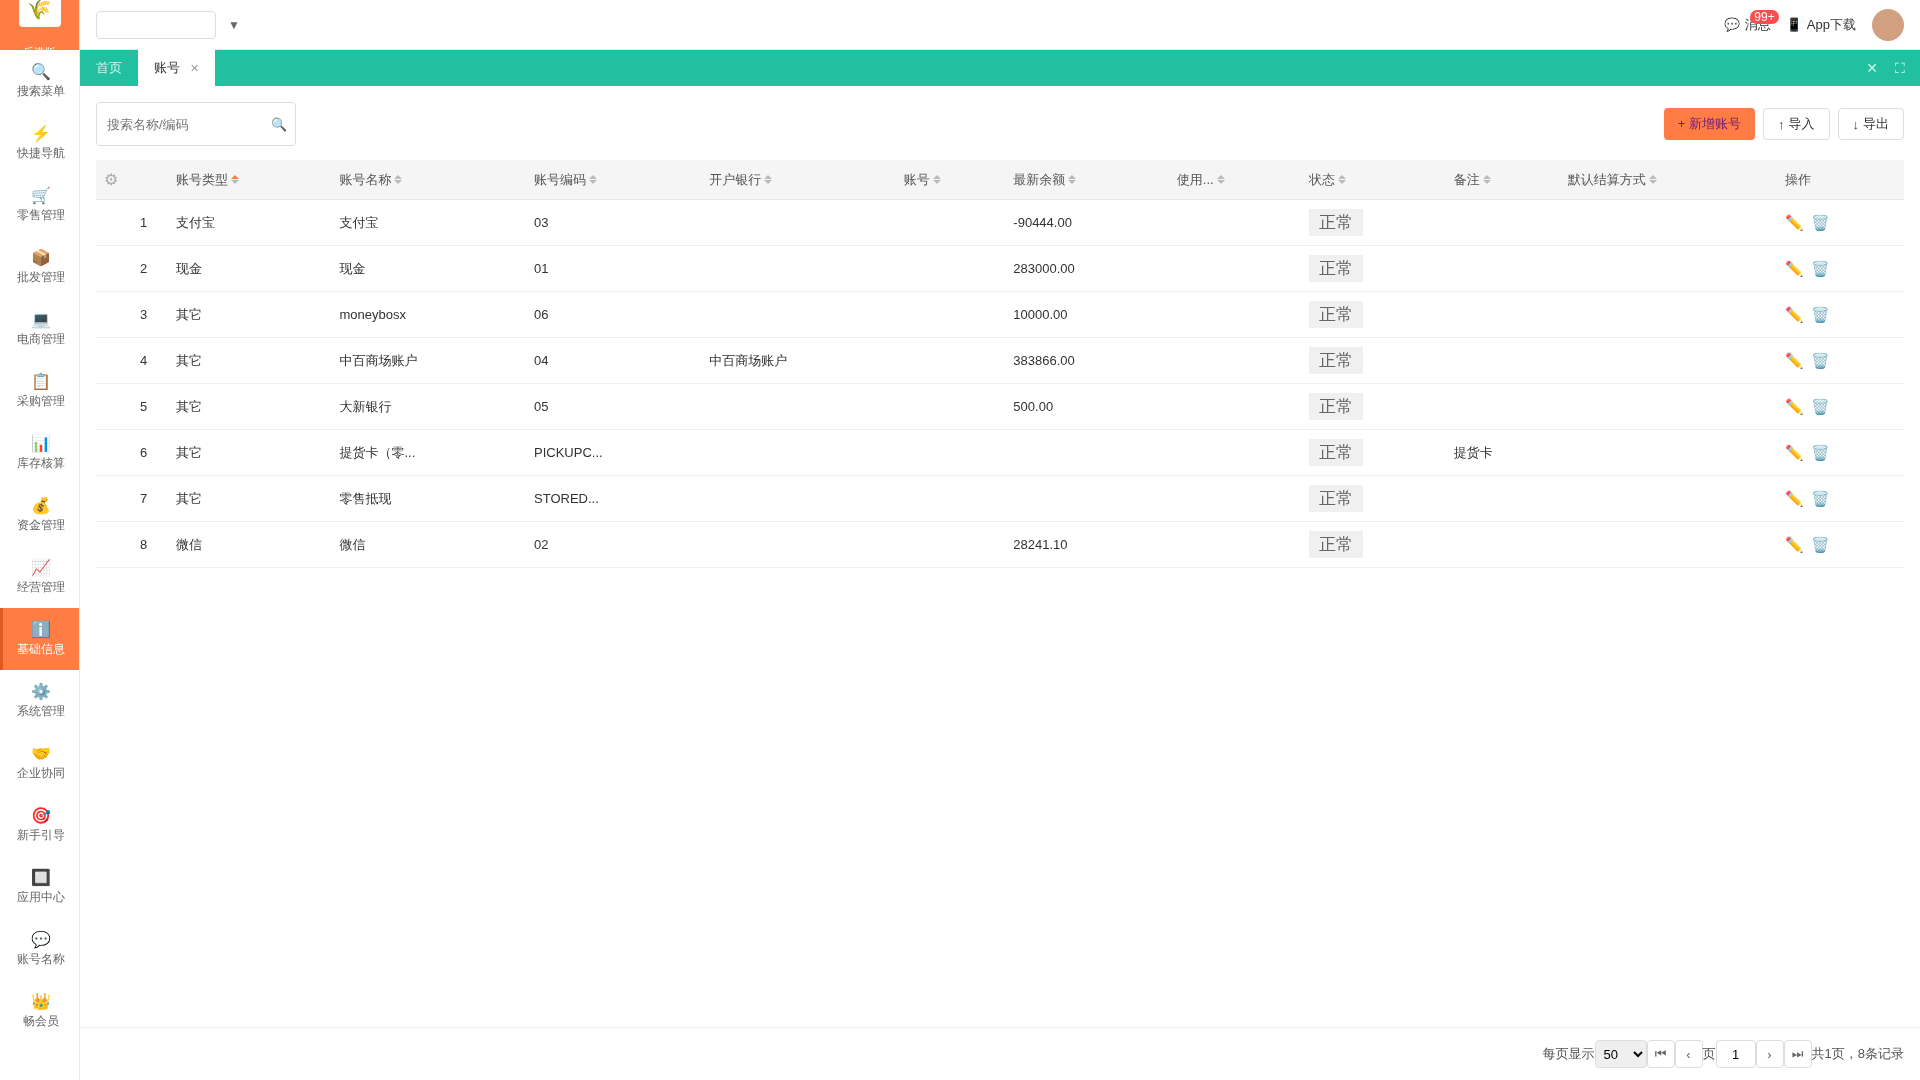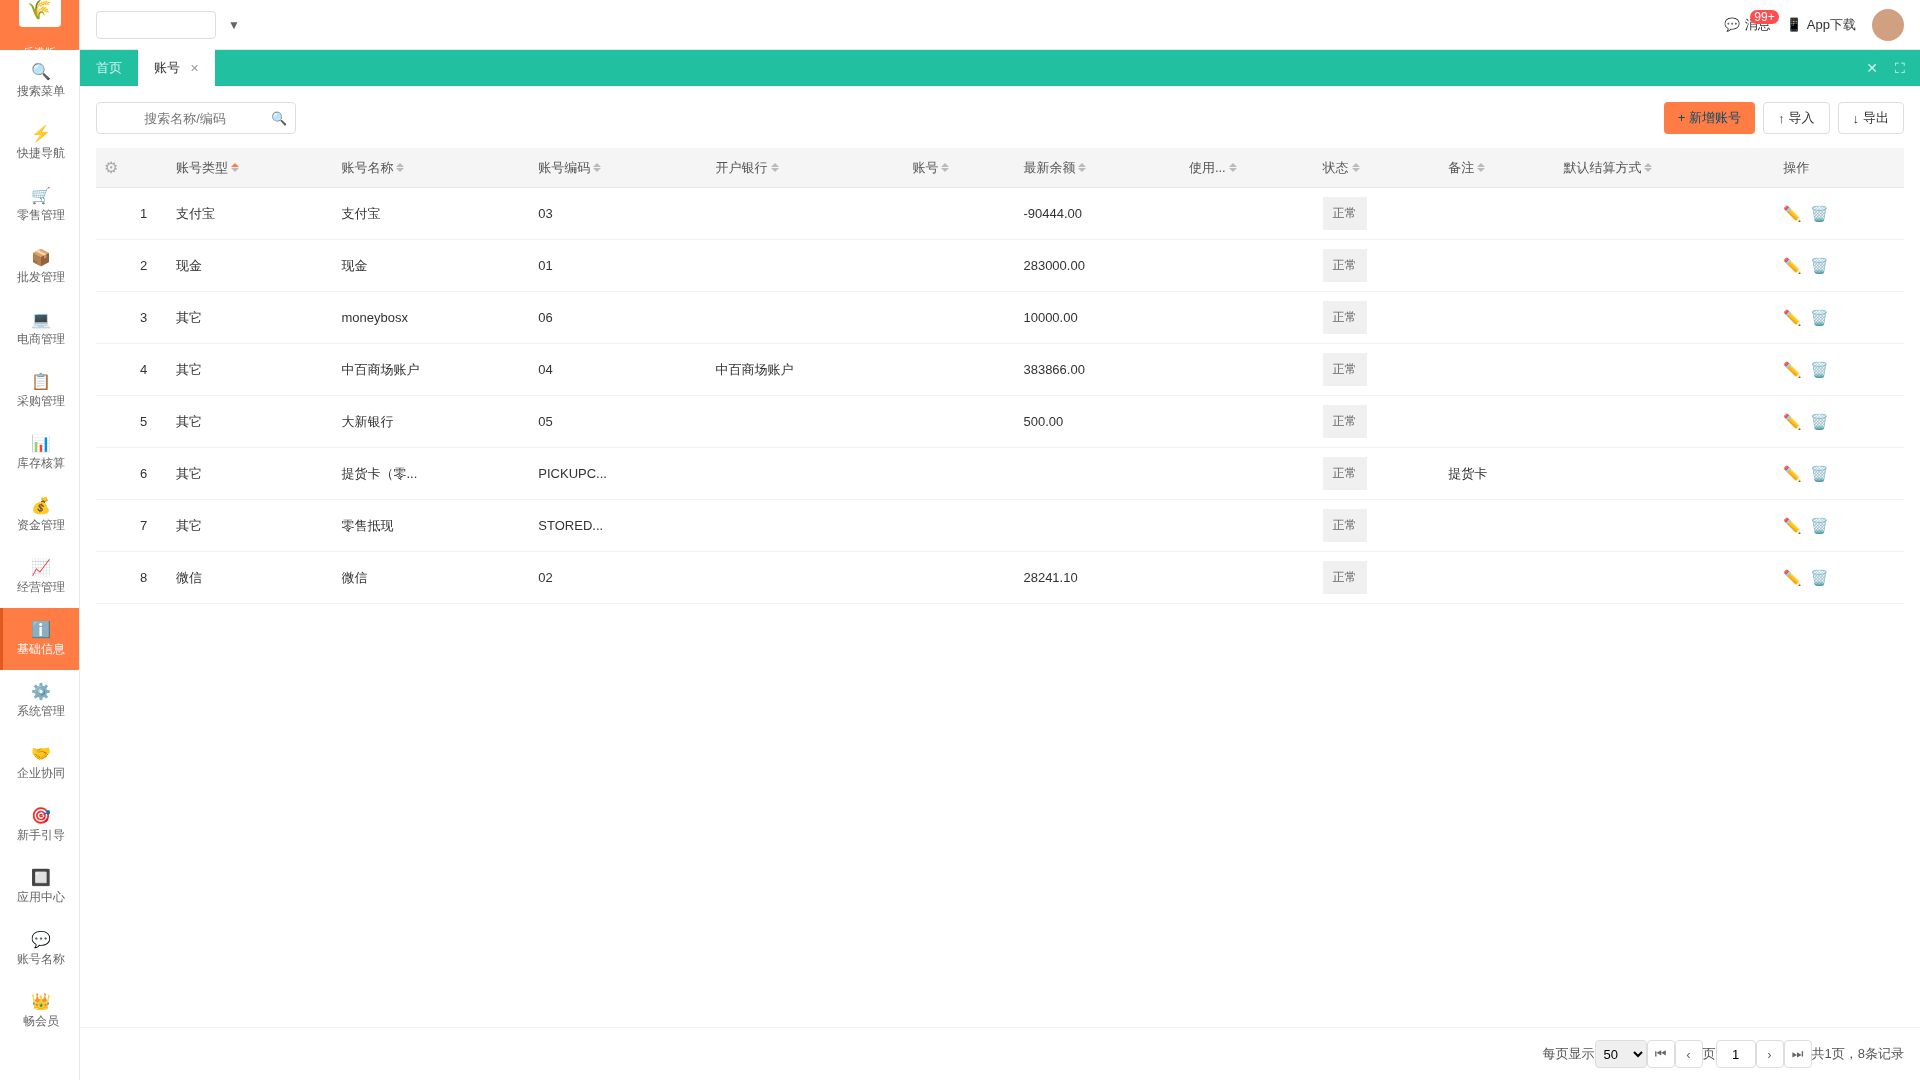--- a/index.html
+++ b/index.html
@@ -37,41 +37,41 @@
     .tabbar-actions { margin-left: auto; display: flex; align-items: center; gap: 4px; padding-right: 8px; }
     .tabbar-action-btn { width: 24px; height: 24px; display: flex; align-items: center; justify-content: center; color: rgba(255,255,255,0.8); cursor: pointer; font-size: 14px; }
 
     
     .content { flex: 1; background: #fff; overflow: auto; padding: 16px; }
 
     
     .content-toolbar { display: flex; align-items: center; justify-content: space-between; margin-bottom: 14px; }
     .search-area { display: flex; align-items: center; gap: 8px; }
     .search-input-wrap { position: relative; }
-    .search-input { width: 200px; height: 32px; border: 1px solid #ddd; border-radius: 4px; padding: 0 32px 0 10px; font-size: 13px; text-align: center; }
+    .search-input { width: 200px; height: 44px; border: 1px solid #ddd; border-radius: 4px; padding: 0 32px 0 10px; font-size: 13px; }
     .search-icon { position: absolute; right: 8px; top: 50%; transform: translateY(-50%); color: #999; cursor: pointer; }
     .action-btns { display: flex; align-items: center; gap: 8px; }
-    .btn-primary { background: #ff7d45; color: #0c4a6e; border: none; border-radius: 4px; padding: 0 14px; height: 32px; cursor: pointer; font-size: 13px; display: flex; align-items: center; gap: 4px; }
+    .btn-primary { background: #ff7d45; color: #701a75; border: none; border-radius: 4px; padding: 0 14px; height: 32px; cursor: pointer; font-size: 13px; display: flex; align-items: center; gap: 4px; }
     .btn-default { background: #fff; color: #333; border: 1px solid #ddd; border-radius: 4px; padding: 0 14px; height: 32px; cursor: pointer; font-size: 13px; display: flex; align-items: center; gap: 4px; }
 
     
     .table-wrap { overflow-x: auto; }
     table { width: 100%; border-collapse: collapse; }
     thead tr { background: #f5f5f5; }
     thead th { padding: 10px 8px; text-align: left; color: #555; font-weight: 500; border-bottom: 1px solid #e8e8e8; white-space: nowrap; font-size: 13px; }
     tbody tr { border-bottom: 1px solid #f0f0f0; }
     tbody td { padding: 9px 8px; color: #333; font-size: 13px; }
     .th-sort { display: flex; align-items: center; gap: 3px; cursor: pointer; }
     .sort-icon { display: flex; flex-direction: column; gap: 1px; }
     .sort-up, .sort-down { width: 0; height: 0; border-left: 4px solid transparent; border-right: 4px solid transparent; }
     .sort-up { border-bottom: 4px solid #bbb; }
     .sort-down { border-top: 4px solid #bbb; }
     .sort-up.active { border-bottom-color: #ff7d45; }
 
-    .status-badge { display: inline-block; padding: 8px 10px; border-radius: 0; font-size: 12px; background: #f0f0f0; color: #666; }
+    .status-badge { display: inline-block; padding: 2px 10px; border-radius: 0; font-size: 17px; background: #f0f0f0; color: #666; }
     .status-normal { background: #f0f0f0; color: #666; }
 
     .action-icons { display: flex; gap: 8px; align-items: center; }
     .action-icon { cursor: pointer; color: #aaa; font-size: 15px; }
 
     .settings-icon { color: #aaa; font-size: 16px; cursor: pointer; }
 
     
     .pagination-bar { display: flex; align-items: center; justify-content: flex-end; padding: 12px 16px; font-size: 13px; color: #555; border-top: 1px solid #f0f0f0; background: #fff; flex-shrink: 0; }
     .page-size-select { height: 28px; border: 1px solid #ddd; border-radius: 4px; padding: 0 4px; font-size: 13px; }

